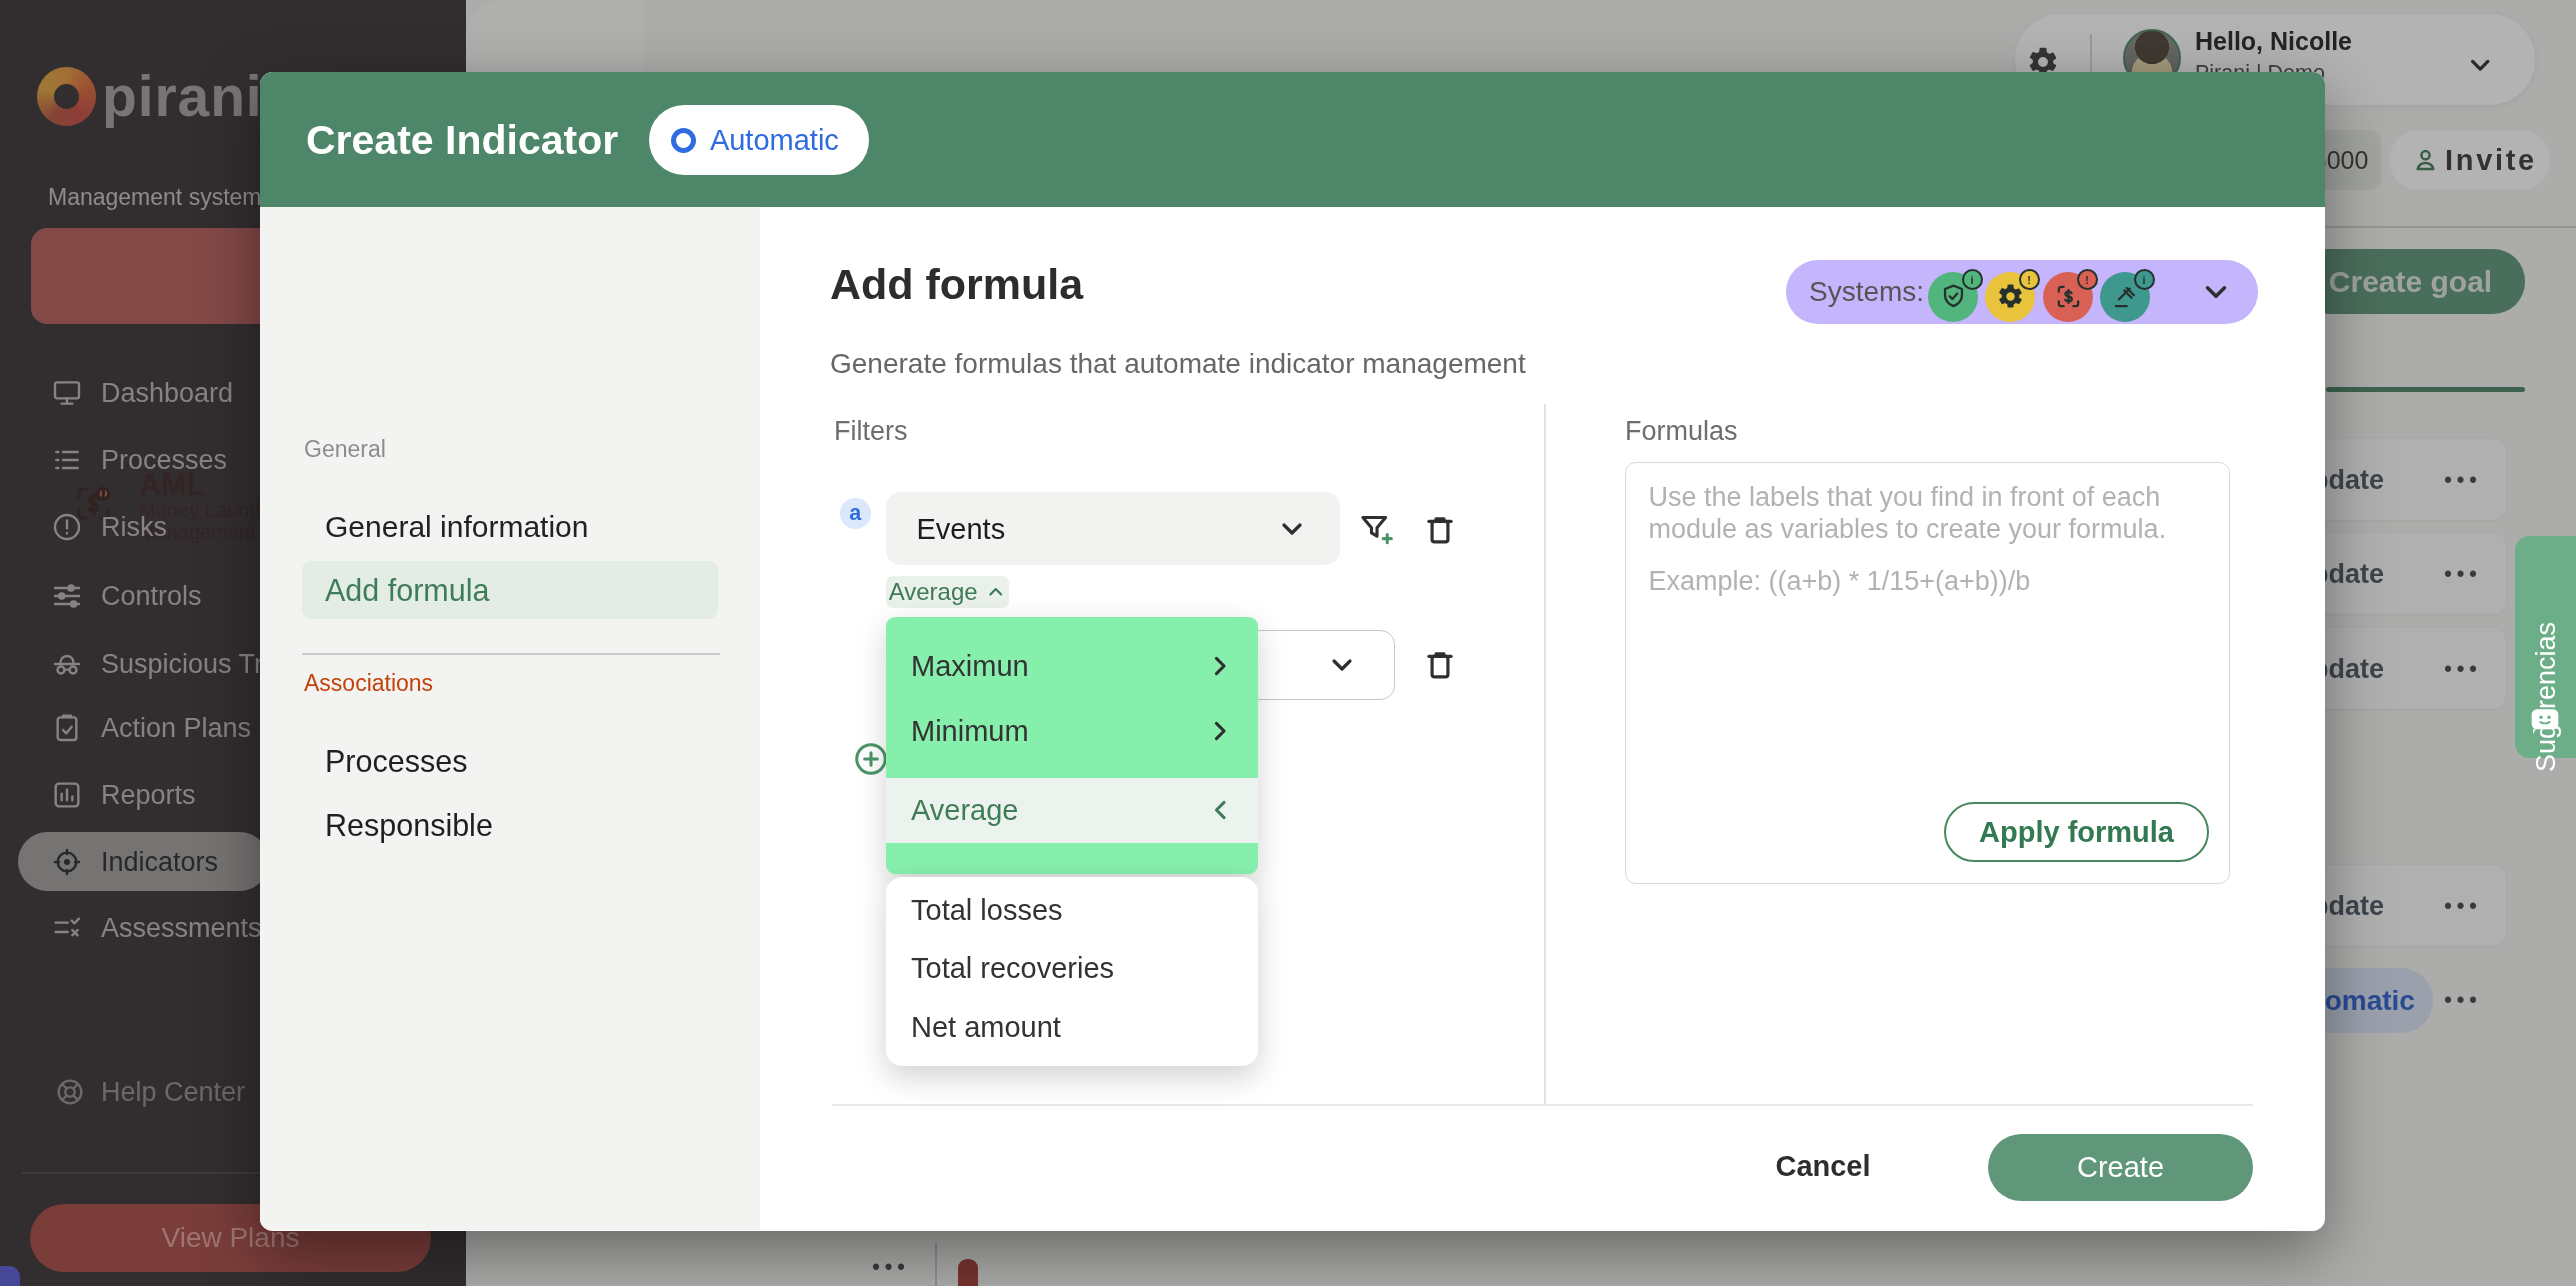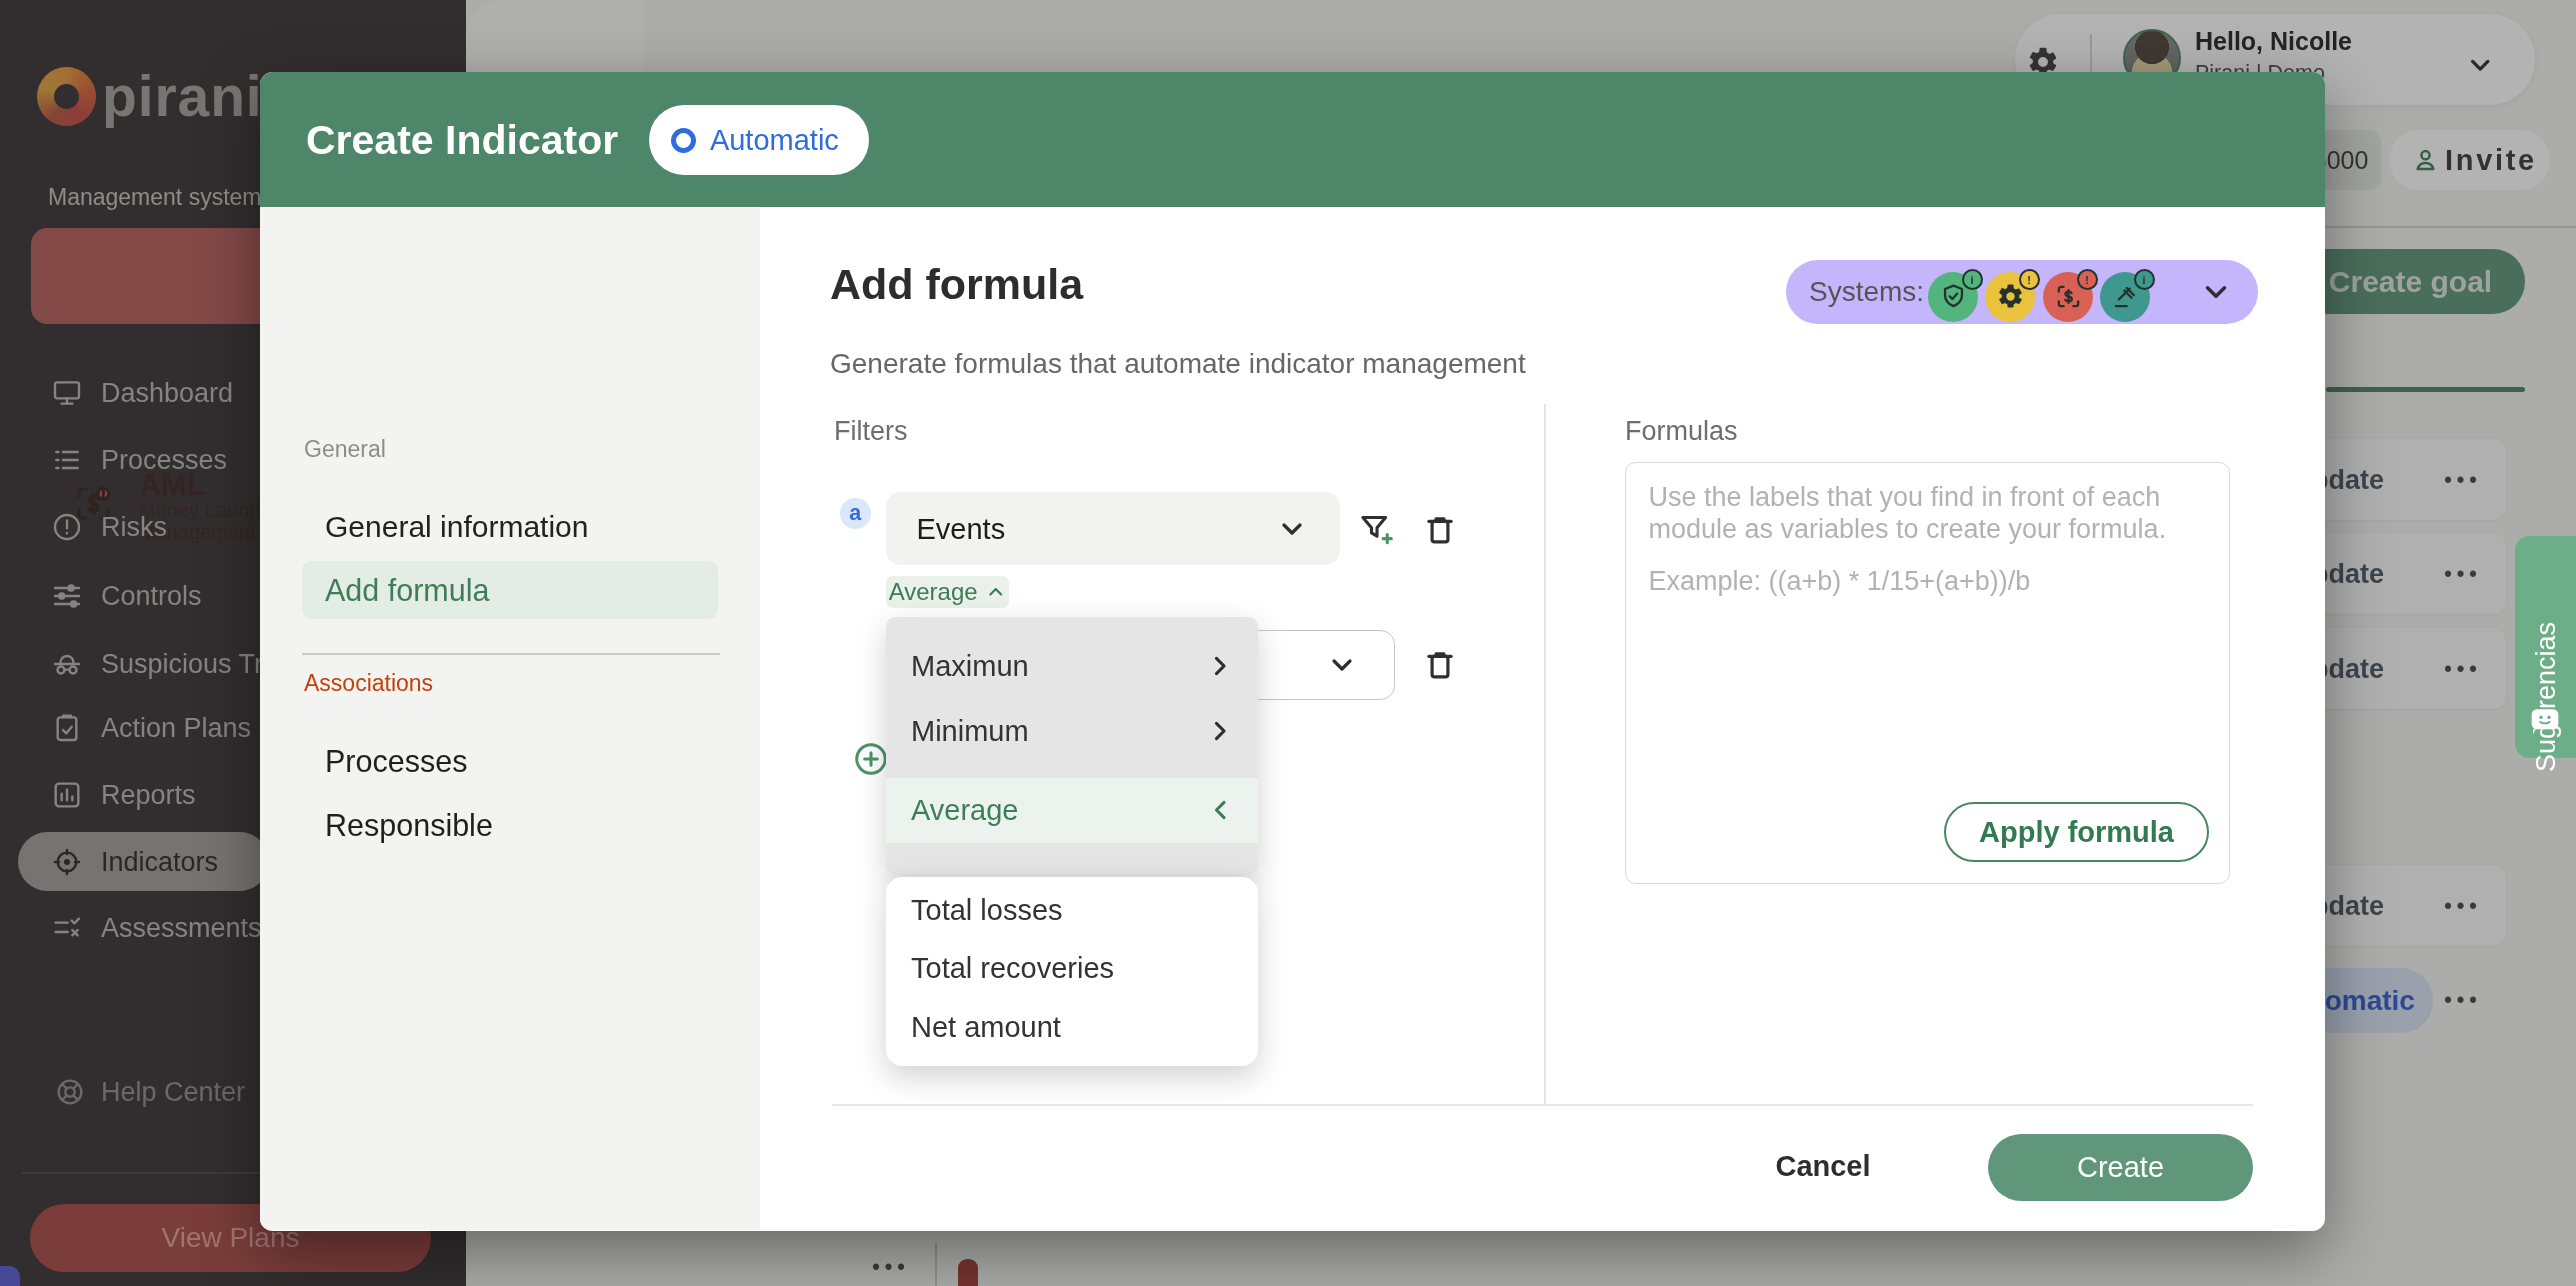--- a/index.html
+++ b/index.html
@@ -116,21 +116,21 @@
   .sel1 .chev{position:absolute;right:32px;top:50%;transform:translateY(-50%);color:#2e2e2e;}
   .funnel{position:absolute;left:1098px;top:439px;color:#2f2f2f;}
   .trash1{position:absolute;left:1161px;top:439px;color:#2f2f2f;}
   .chip{position:absolute;left:626px;top:504px;width:123px;height:32px;border-radius:7.2px;background:#e9f1ea;
         display:flex;align-items:center;justify-content:center;gap:7.2px;font-size:24px;color:#3d7a55;}
   .sel2{position:absolute;left:626px;top:558px;width:509px;height:70px;border-radius:14.4px;background:#ffffff;border:1.8px solid #c6c6c6;box-sizing:border-box;}
   .sel2 .chev{position:absolute;right:36px;top:50%;transform:translateY(-50%);color:#2e2e2e;}
   .trash2{position:absolute;left:1161px;top:574px;color:#2f2f2f;}
   .plus-add{position:absolute;left:592px;top:668px;color:#4b9468;}
 
-  .dd1{position:absolute;left:626px;top:545px;width:372px;height:257px;background:#e5e5e5;border-radius:9px;
+  .dd1{position:absolute;left:626px;top:545px;width:372px;height:257px;background:#86efac;border-radius:9px;
        box-shadow:0 10.8px 30.5px rgba(0,0,0,.18);}
   .dd2{position:absolute;left:626px;top:805px;width:372px;height:189px;background:#ffffff;border-radius:16px;
        box-shadow:0 10.8px 30.5px rgba(0,0,0,.18);}
   .dd-item{position:absolute;left:25px;font-size:29px;color:#333333;transform:translateY(-50%);}
   .dd-chev{position:absolute;left:319px;transform:translateY(-50%);color:#2e2e2e;}
   .dd-hl{position:absolute;left:0;top:161px;width:100%;height:65px;background:#ecf3ee;}
   .dd-item.sel{color:#3f7d58;}
   .dd-chev.sel{color:#3f7d58;}
 
   .v-div{position:absolute;left:1284px;top:332px;width:1.8px;height:701px;background:#e3e3e3;}

